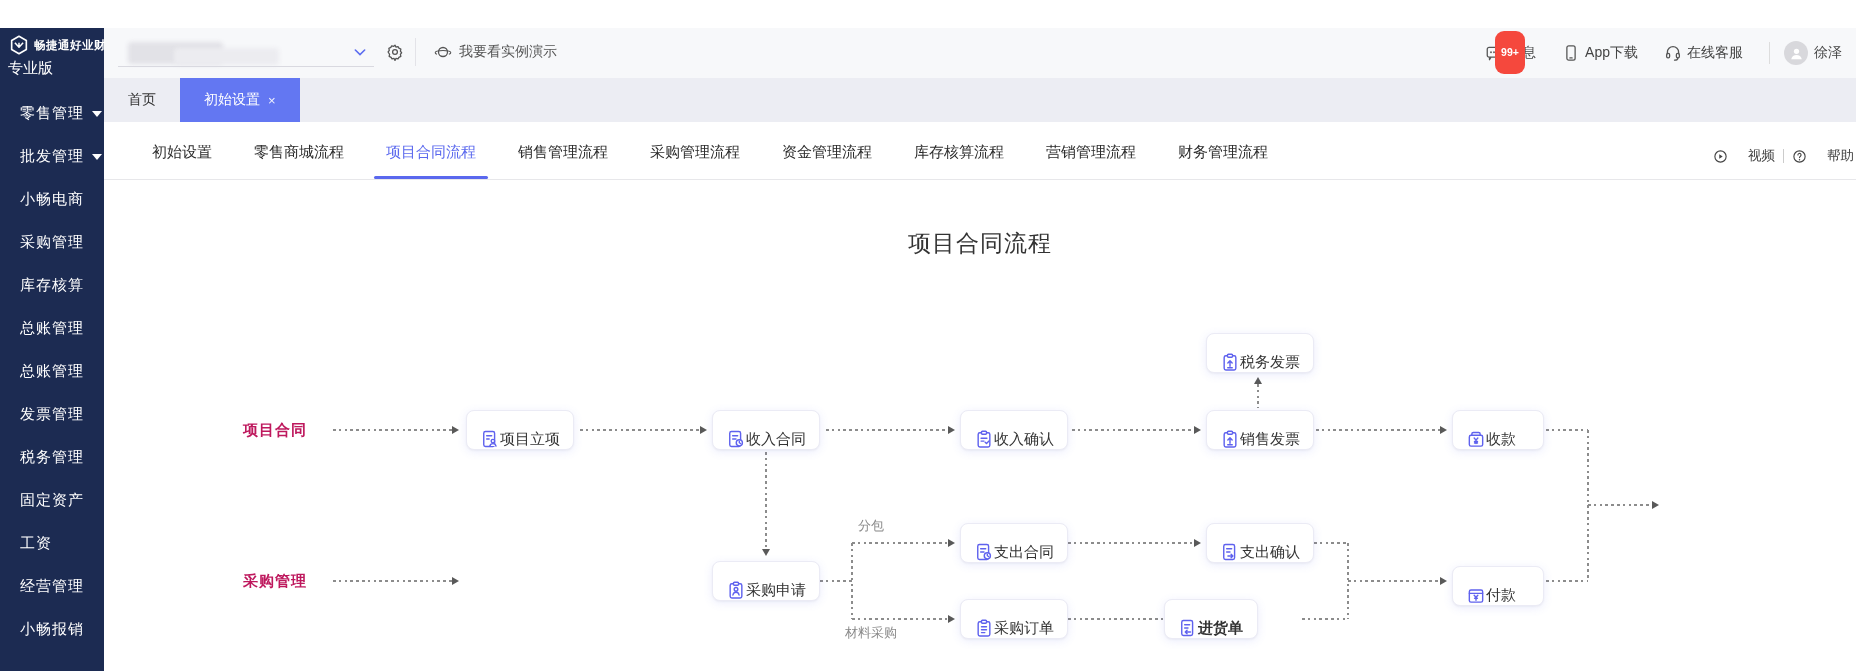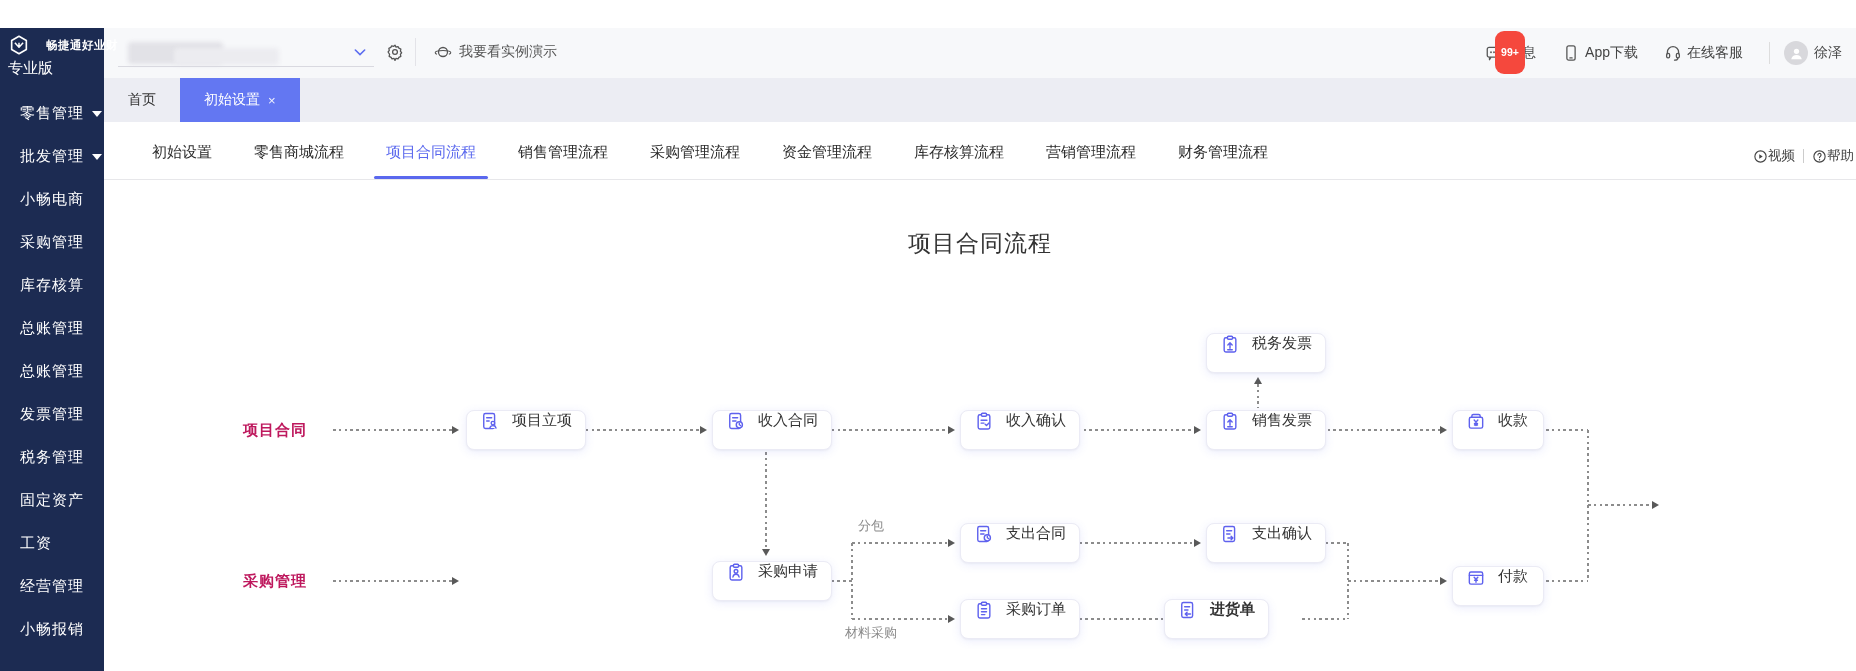--- a/index.html
+++ b/index.html
@@ -3,21 +3,21 @@
 <meta charset="utf-8">
 <style>
   * { margin:0; padding:0; box-sizing:border-box; }
   html,body { width:1856px; height:671px; overflow:hidden; background:#fff;
     font-family:"Liberation Sans","DejaVu Sans",sans-serif; }
   #app { position:relative; width:1856px; height:671px; background:#fff; }
 
   
   .logo-box { position:absolute; left:0; top:28px; width:104px; height:50px;
     background:#1c2b52; color:#fff; z-index:5; padding:6px 6px 4px 8px; }
-  .logo-row { display:flex; align-items:center; gap:16px; white-space:nowrap; }
+  .logo-row { display:flex; align-items:center; gap:4px; white-space:nowrap; }
   .logo-mark { width:22px; height:22px; flex:0 0 auto; }
   .logo-title { font-size:11.5px; font-weight:700; letter-spacing:.5px; }
   .logo-sub { font-size:15px; margin-top:3px; }
   .sidebar { position:absolute; left:0; top:78px; width:104px; height:593px;
     background:#1c2b52; z-index:4; padding-top:14px; }
   .side-item { height:43px; display:flex; align-items:center; padding-left:20px;
     color:#fff; font-size:15px; font-weight:500; letter-spacing:1px; cursor:pointer;
     position:relative; }
   .side-caret { width:0; height:0; border-left:5px solid transparent;
     border-right:5px solid transparent; border-top:6px solid #fff; margin-left:8px; }
@@ -62,32 +62,32 @@
   .subtabs { position:absolute; left:104px; top:122px; width:1752px; height:58px;
     background:#fff; border-bottom:1px solid #e7e7ea; display:flex; align-items:flex-end;
     padding-left:34px; }
   .subtab { font-size:15px; color:#2b2b2b; padding:0 14px 17px 14px; margin-right:14px;
     cursor:pointer; position:relative; white-space:nowrap; }
   .subtab.active { color:#5a68ee; }
   .subtab.active::after { content:""; position:absolute; left:2px; right:2px; bottom:0;
     height:3px; background:#5a68ee; border-radius:2px; }
   .subtab-actions { position:absolute; right:2px; bottom:14px; display:flex; align-items:center;
     font-size:13.5px; color:#444; }
-  .subtab-actions .act { display:flex; align-items:center; gap:0; cursor:pointer; }
+  .subtab-actions .act { display:flex; align-items:center; gap:20px; cursor:pointer; }
   .subtab-actions .hicon{ width:15px; height:15px; color:#444; }
   .act-div { width:1px; height:14px; background:#ccc; margin:0 8px; }
 
   
   .flow { position:absolute; left:104px; top:180px; width:1752px; height:491px; background:#fff; }
   .flow-title { position:absolute; left:0; top:48px; width:100%; text-align:center;
     font-size:23px; font-weight:500; color:#333; letter-spacing:1px; }
   
   .fnode { position:absolute; height:40px; background:#fff; border:1px solid #ebebf5;
     border-radius:8px; box-shadow:0 2px 10px rgba(90,104,238,.12), 0 1px 2px rgba(0,0,0,.04);
-    display:flex; align-items:flex-start; gap:12px; padding:0 13px; font-size:15px; color:#333;
+    display:flex; align-items:flex-end; gap:0; padding:0 13px; font-size:15px; color:#333;
     cursor:pointer; z-index:3; white-space:nowrap; }
   .fnode .nicon { width:20px; height:20px; color:#5f62ee; flex:0 0 auto; }
   .fnode .nicon svg { width:100%; height:100%; display:block; }
   .row-label { position:absolute; font-size:15px; font-weight:700; color:#be185d; z-index:3;
     letter-spacing:1px; }
   .branch-label { position:absolute; font-size:13px; color:#8a8a8a; z-index:3; }
   .dash-h { position:absolute; height:2px; z-index:1;
     background:repeating-linear-gradient(90deg,#8c8c8c 0 2.6px,transparent 2.6px 5.8px); }
   .dash-v { position:absolute; width:2px; z-index:1;
     background:repeating-linear-gradient(180deg,#8c8c8c 0 2.6px,transparent 2.6px 5.8px); }

